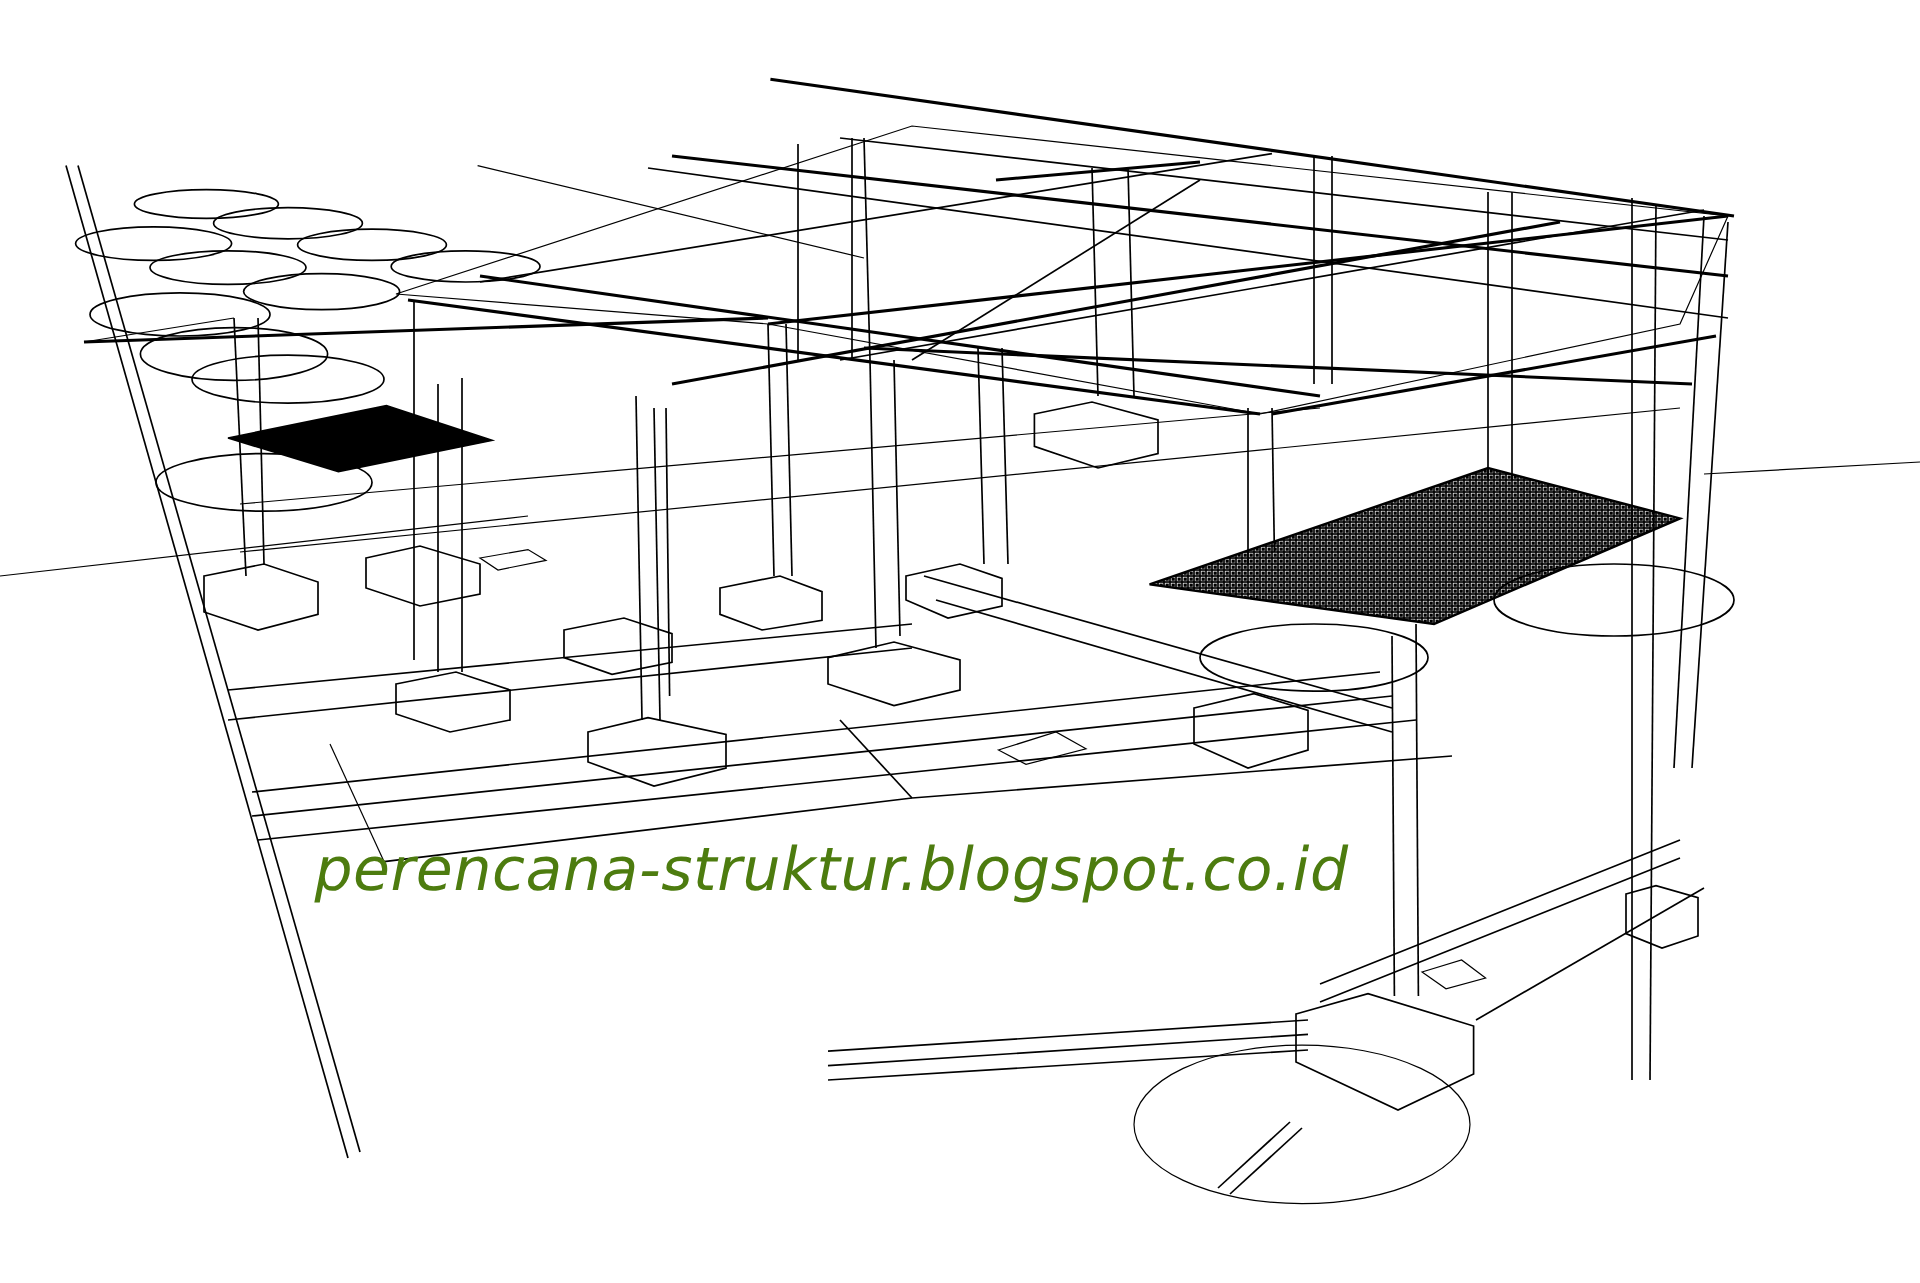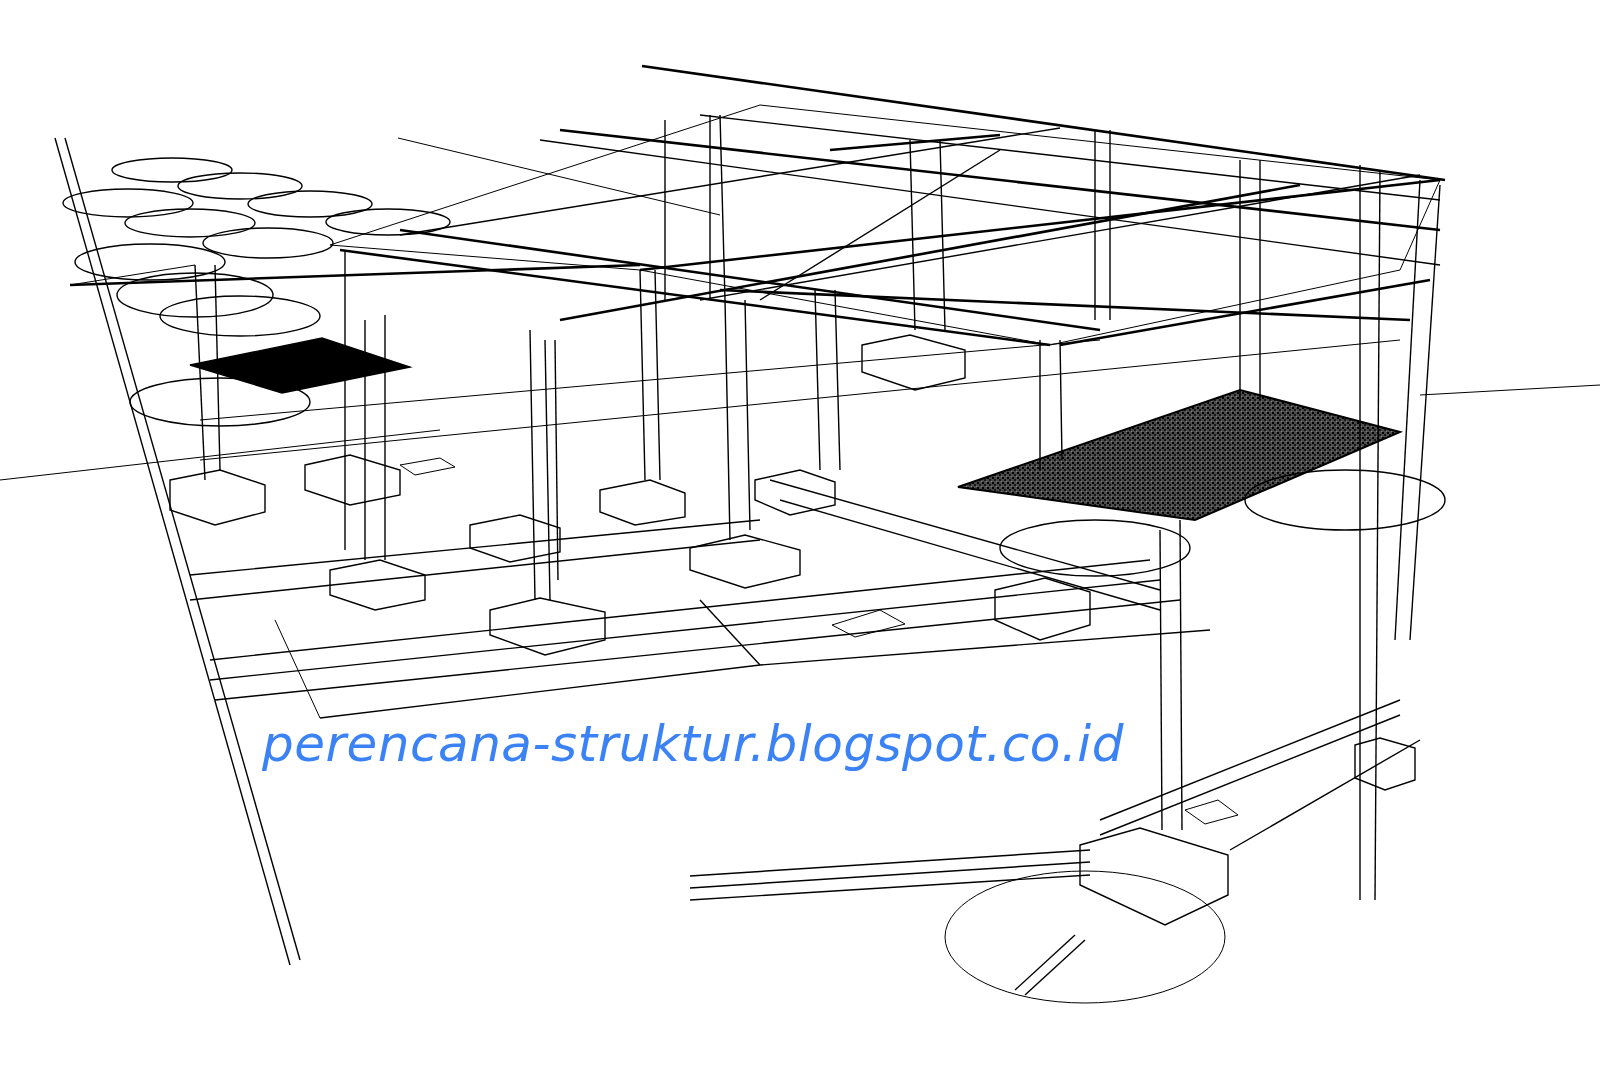--- a/index.html
+++ b/index.html
@@ -6,23 +6,23 @@
   body { width: 1600px; height: 1069px; overflow: hidden; position: relative; }
   #drawing { position: absolute; left: 0; top: 0; width: 1600px; height: 1069px; }
   #drawing line, #drawing polyline, #drawing polygon, #drawing path, #drawing ellipse, #drawing rect {
     stroke: #000; fill: none; stroke-width: 1.4;
   }
   #drawing .thick { stroke-width: 2.6; }
   #drawing .thin { stroke-width: 1; }
   #drawing .solid { fill: #000; }
   #drawing .hatch { fill: url(#dotHatch); stroke-width: 2; }
   .watermark {
-    position: absolute; left: 262px; top: 719px;
+    position: absolute; left: 262px; top: 700px;
     font-family: "DejaVu Sans", sans-serif; font-style: italic;
-    font-size: 50px; letter-spacing: 0.5px; color: #3b82f6;
+    font-size: 50px; letter-spacing: 0.5px; color: #4d7c0f;
     white-space: nowrap; line-height: 1;
   }
 </style>
 </head>
 <body>
 
 <svg id="drawing" viewBox="0 0 1600 1069" xmlns="http://www.w3.org/2000/svg">
   <defs>
     <pattern id="dotHatch" width="5" height="5" patternUnits="userSpaceOnUse">
       <rect x="0" y="0" width="5" height="5" fill="#000" stroke="none"></rect>

